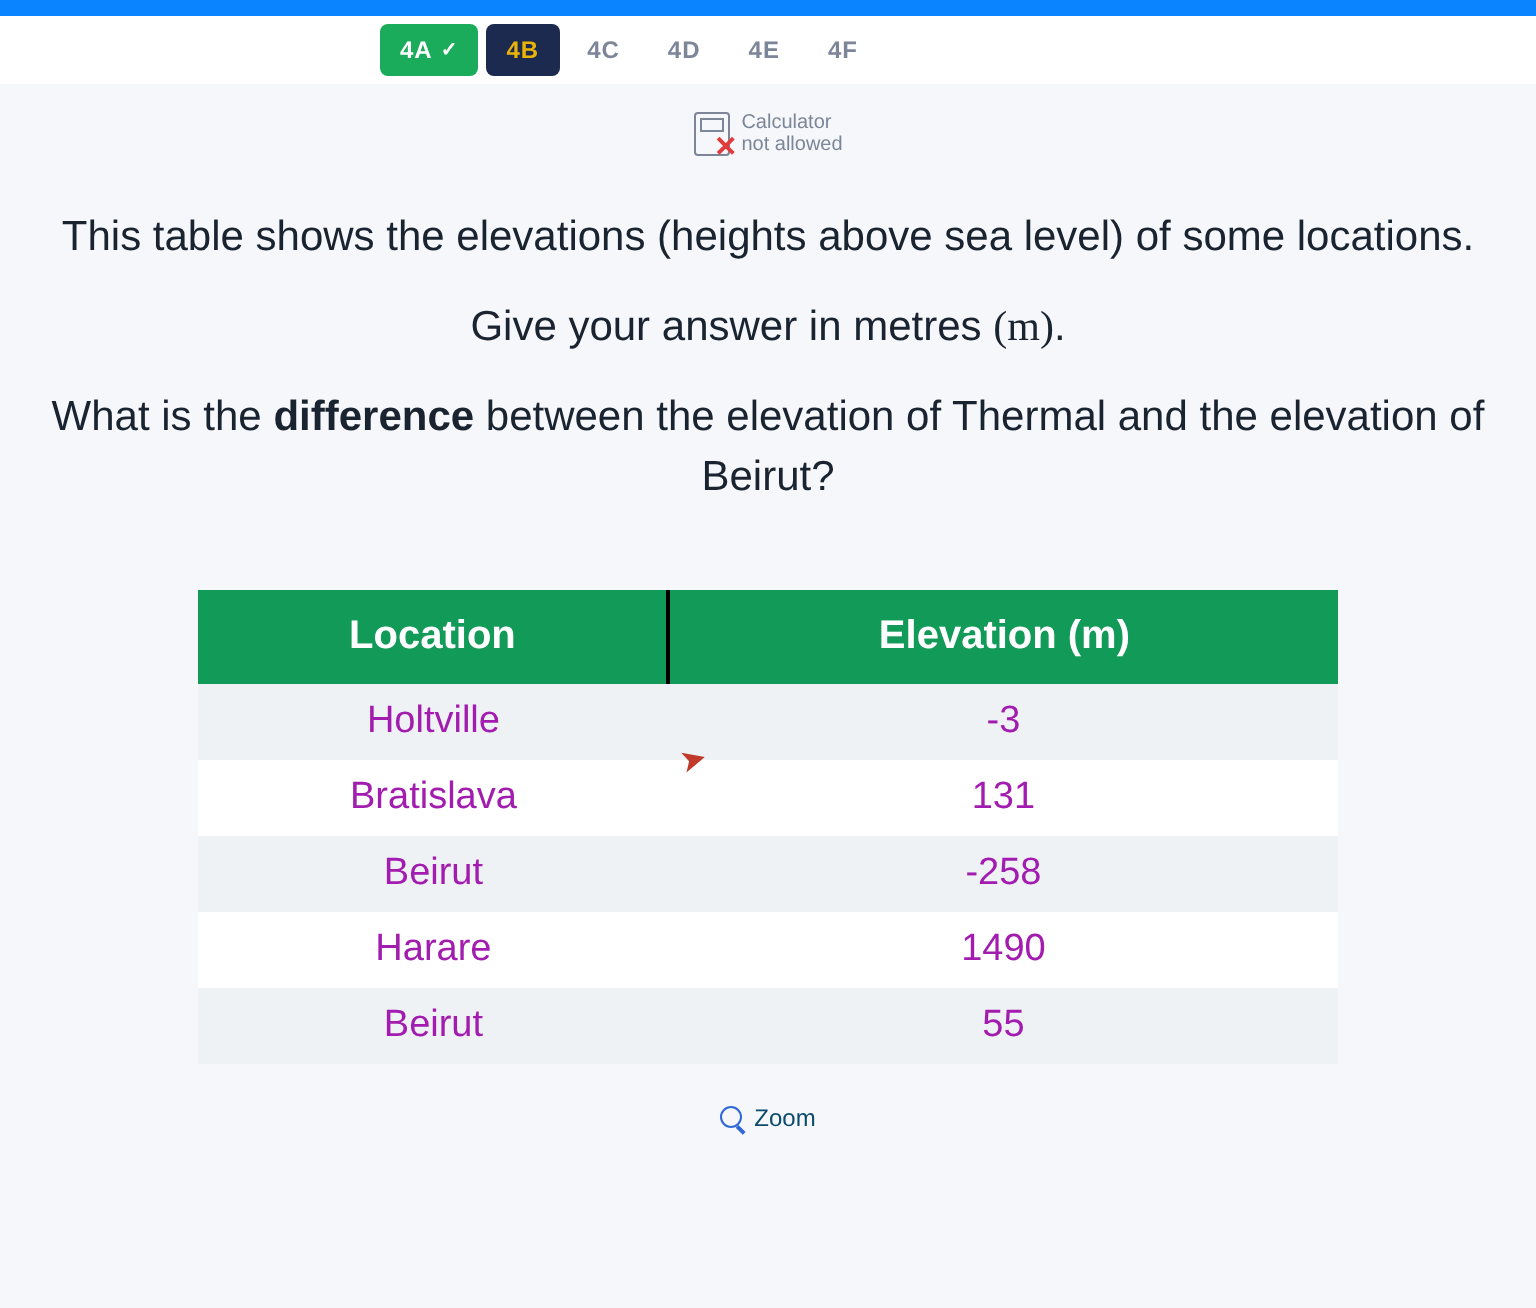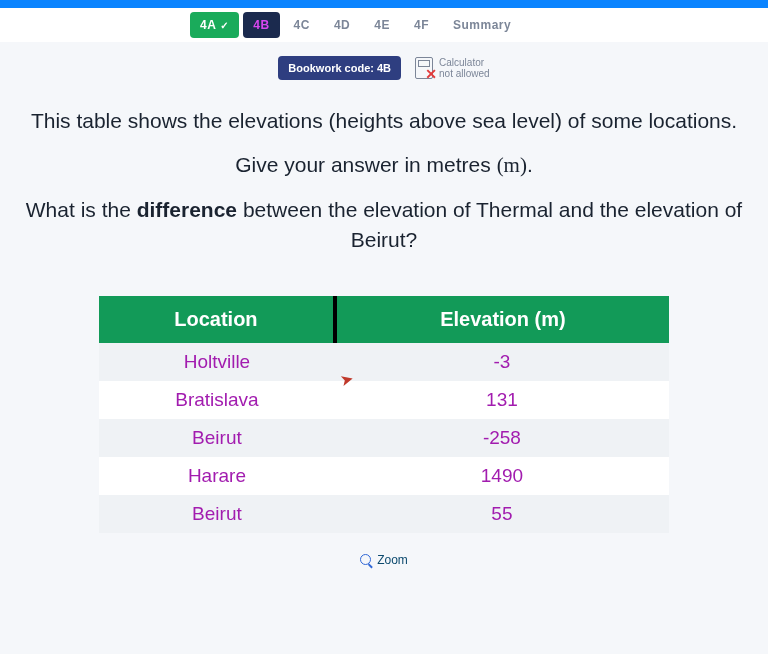--- a/index.html
+++ b/index.html
@@ -32,21 +32,21 @@
   }
   .tab.done {
     background: #1aab5b;
     color: #fff;
     display: flex;
     align-items: center;
     gap: 4px;
   }
   .tab.active {
     background: #1b2a4e;
-    color: #d946ef;
+    color: #eab308;
   }
   .check {
     font-size: 10px;
   }
   .meta-row {
     display: flex;
     align-items: center;
     justify-content: center;
     gap: 14px;
     padding: 14px 0 8px;
@@ -106,21 +106,21 @@
   table {
     border-collapse: collapse;
     width: 570px;
     font-size: 19px;
   }
   thead th {
     background: #129a58;
     color: #fff;
     font-weight: 700;
     padding: 12px 8px;
-    border-right: 4px solid #000000;
+    border-right: 2px solid #000000;
     font-size: 20px;
   }
   thead th:last-child { border-right: none; }
   tbody td {
     text-align: center;
     padding: 8px 8px;
     color: #a21caf;
   }
   tbody tr:nth-child(odd) td { background: #eff2f5; }
   tbody tr:nth-child(even) td { background: #ffffff; }
@@ -167,25 +167,23 @@
 <div class="tabs" id="tab-bar">
     <div class="tab done">
       <span>4A</span>
       <span class="check">✓</span>
     </div>
     <div class="tab active">4B</div>
     <div class="tab">4C</div>
     <div class="tab">4D</div>
     <div class="tab">4E</div>
     <div class="tab">4F</div>
-    <div class="tab">Summary</div>
   </div>
 
 <div class="meta-row">
-  <div class="bookwork">Bookwork code: 4B</div>
   <div class="calc">
     <div class="calc-icon">
         <span class="x">✕</span>
       </div>
     <div>
       <div>Calculator</div>
       <div>not allowed</div>
     </div>
   </div>
 </div>

